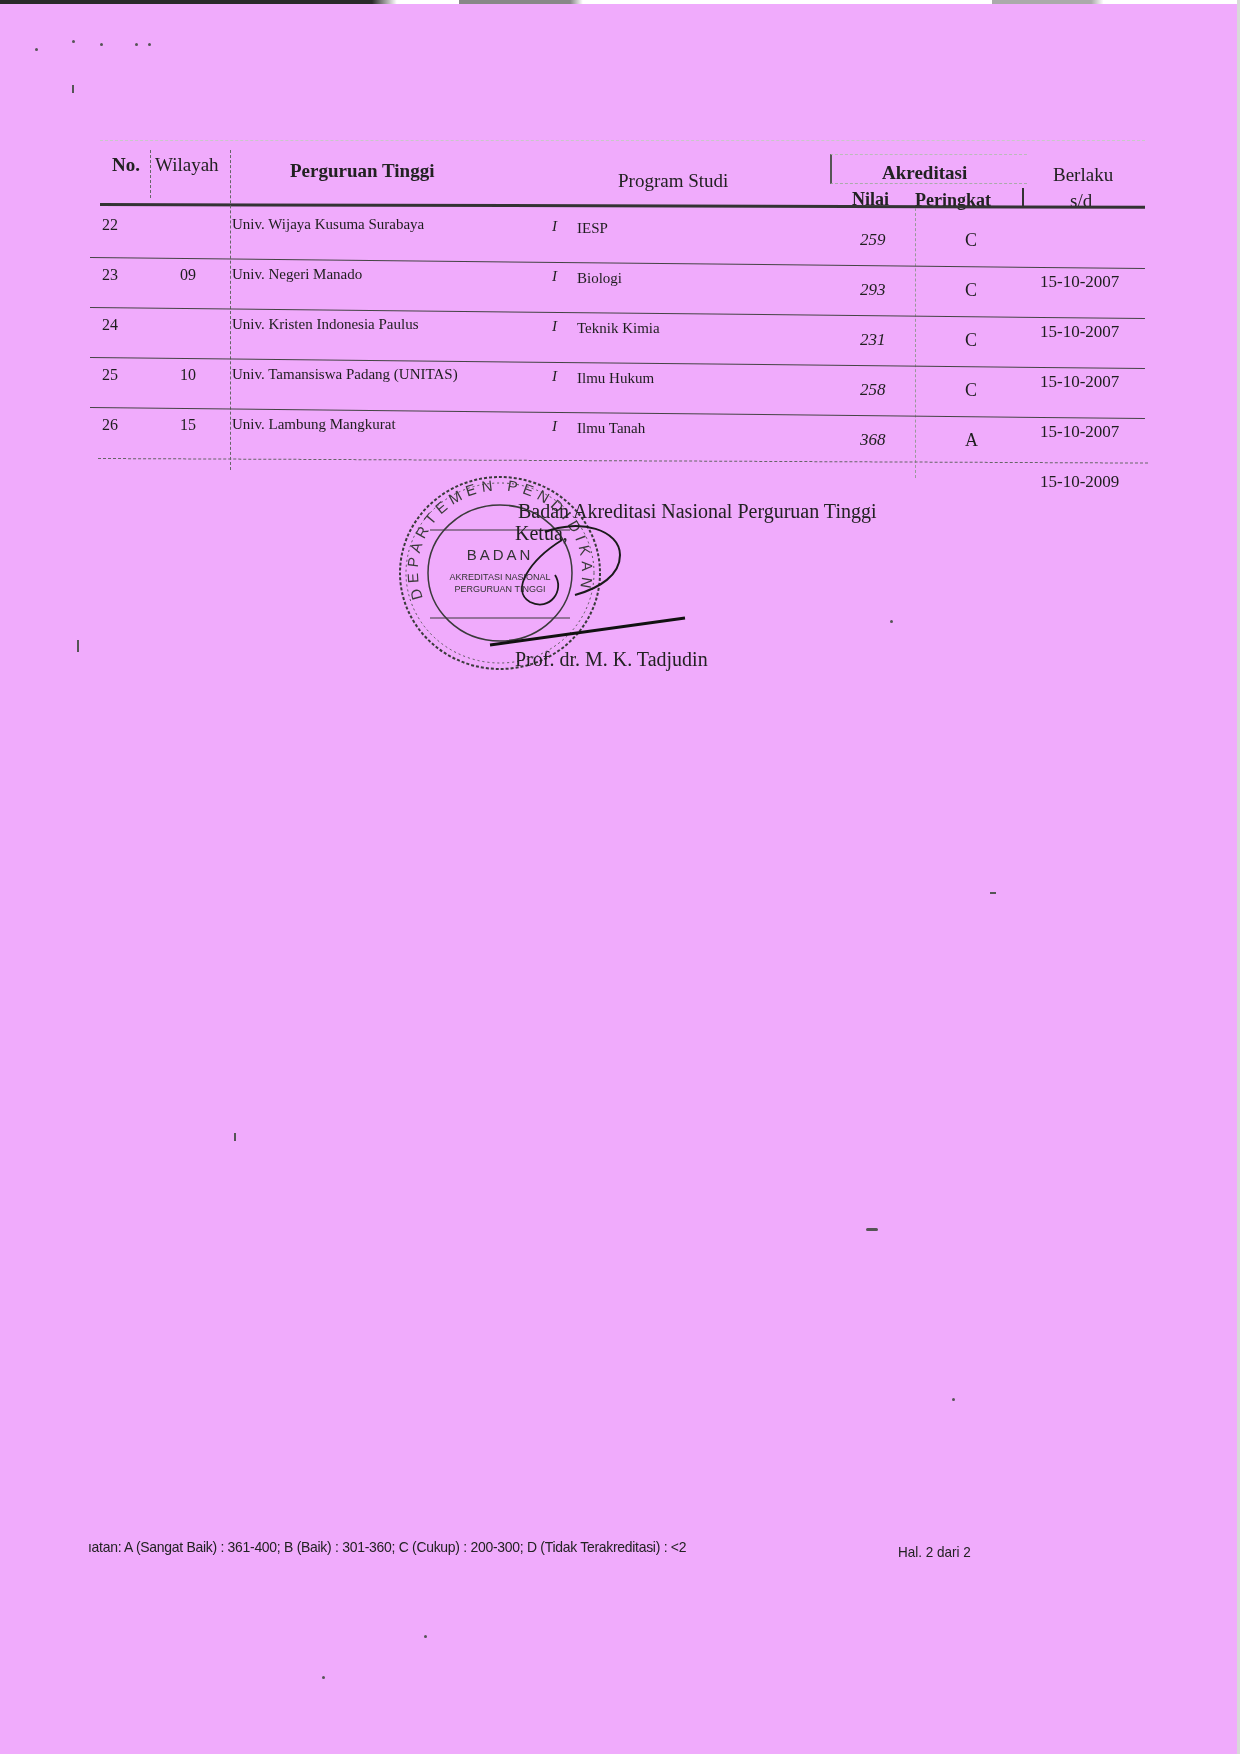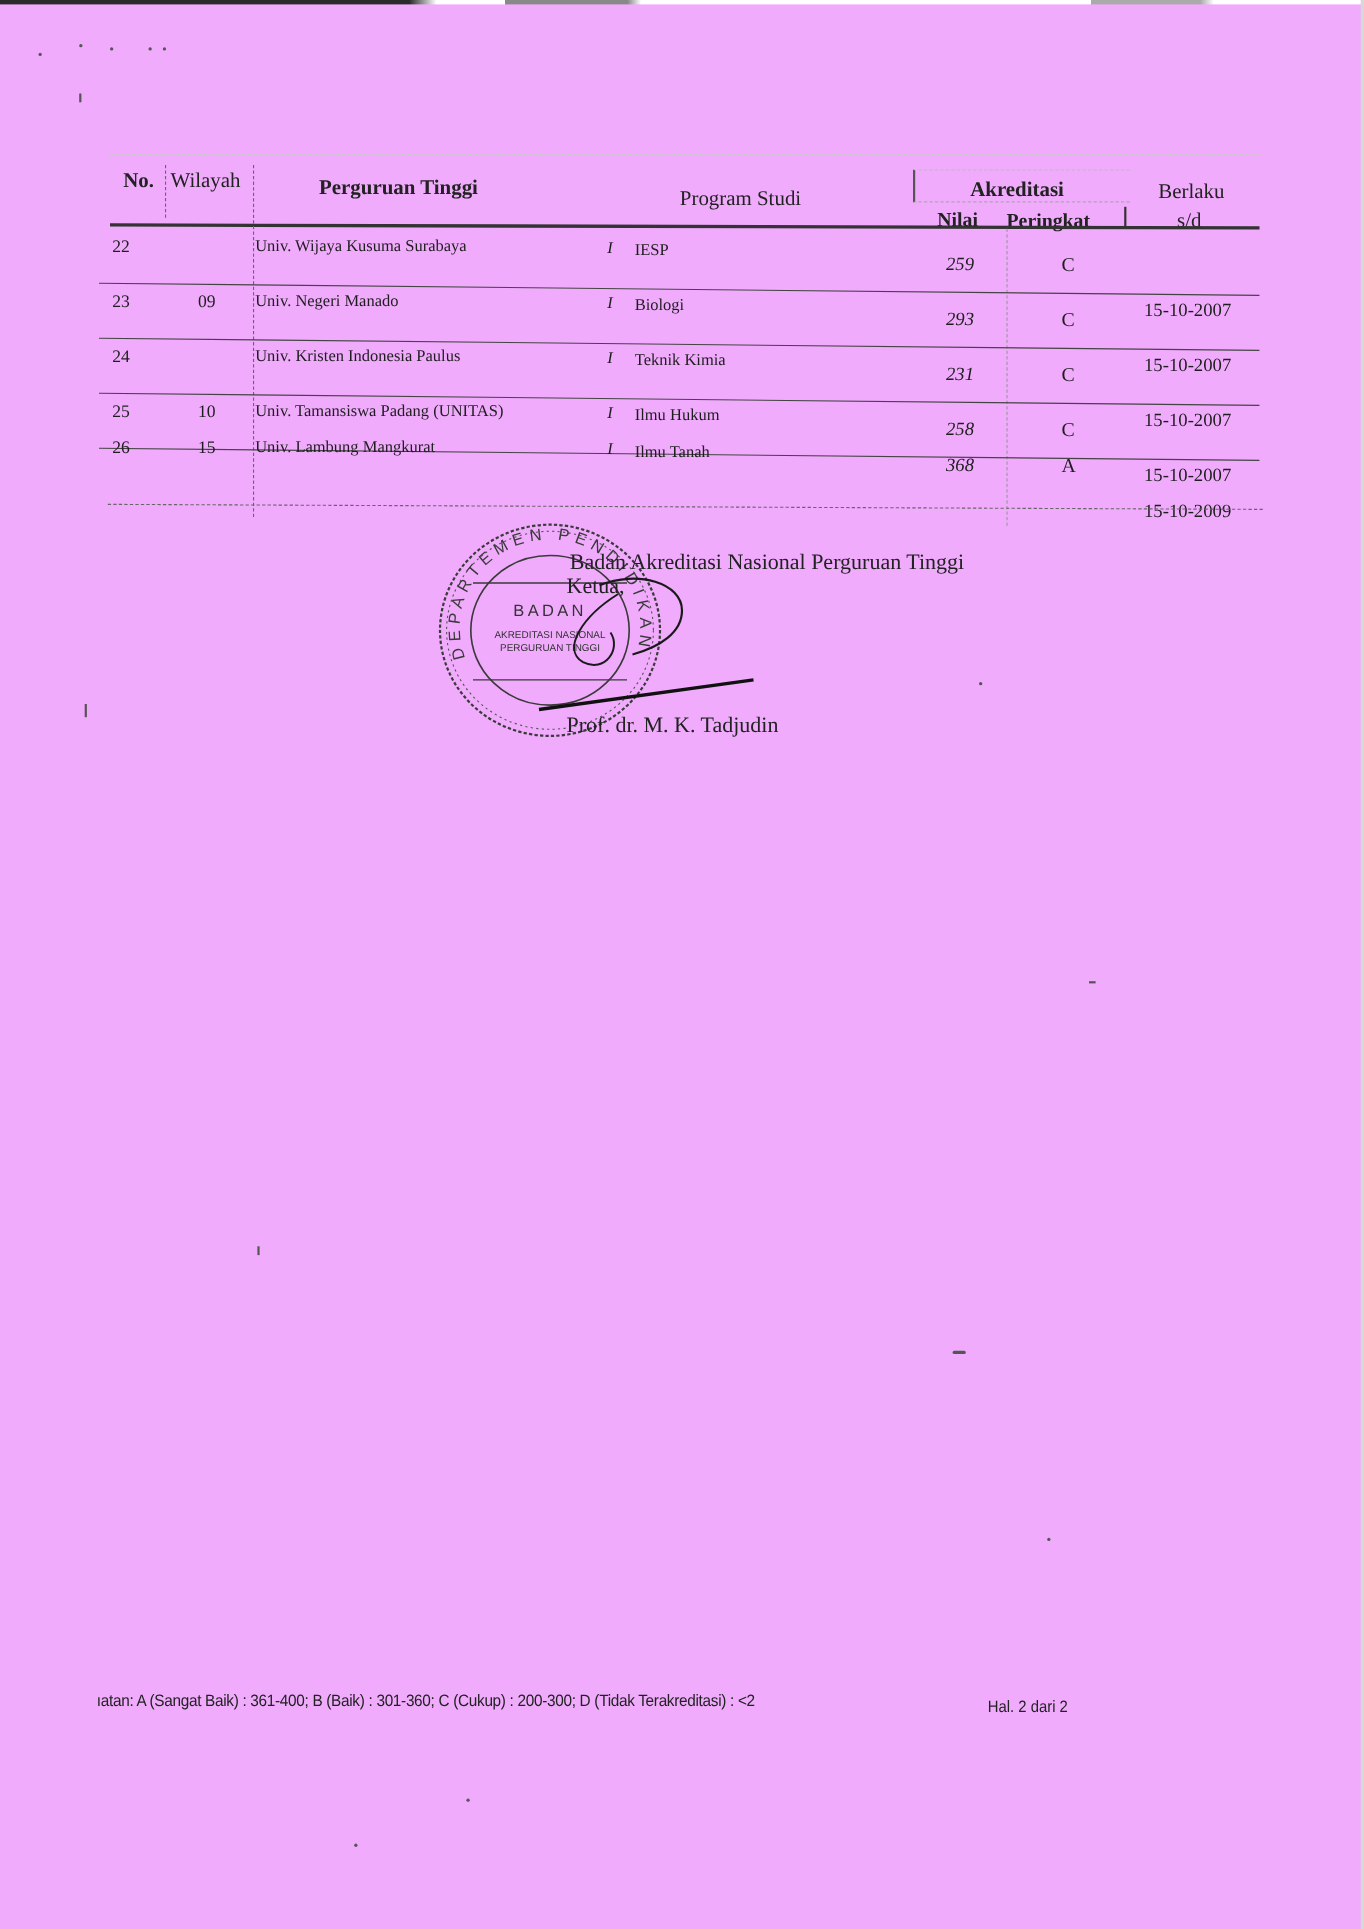--- a/index.html
+++ b/index.html
@@ -280,21 +280,21 @@
       <span class="cell cell-wil">10</span>
       <span class="cell cell-pt">Univ. Tamansiswa Padang (UNITAS)</span>
       <span class="cell cell-slash">I</span>
       <span class="cell cell-ps">Ilmu Hukum</span>
       <span class="cell cell-nilai">258</span>
       <span class="cell cell-per">C</span>
       <span class="cell cell-berl">15-10-2007</span>
       <div class="row-rule"></div>
     </div>
 
-    <div class="row" style="top:251px;">
+    <div class="row" style="top:268px;">
       <span class="cell cell-no">26</span>
       <span class="cell cell-wil">15</span>
       <span class="cell cell-pt">Univ. Lambung Mangkurat</span>
       <span class="cell cell-slash">I</span>
       <span class="cell cell-ps">Ilmu Tanah</span>
       <span class="cell cell-nilai">368</span>
       <span class="cell cell-per">A</span>
       <span class="cell cell-berl">15-10-2009</span>
     </div>
 

